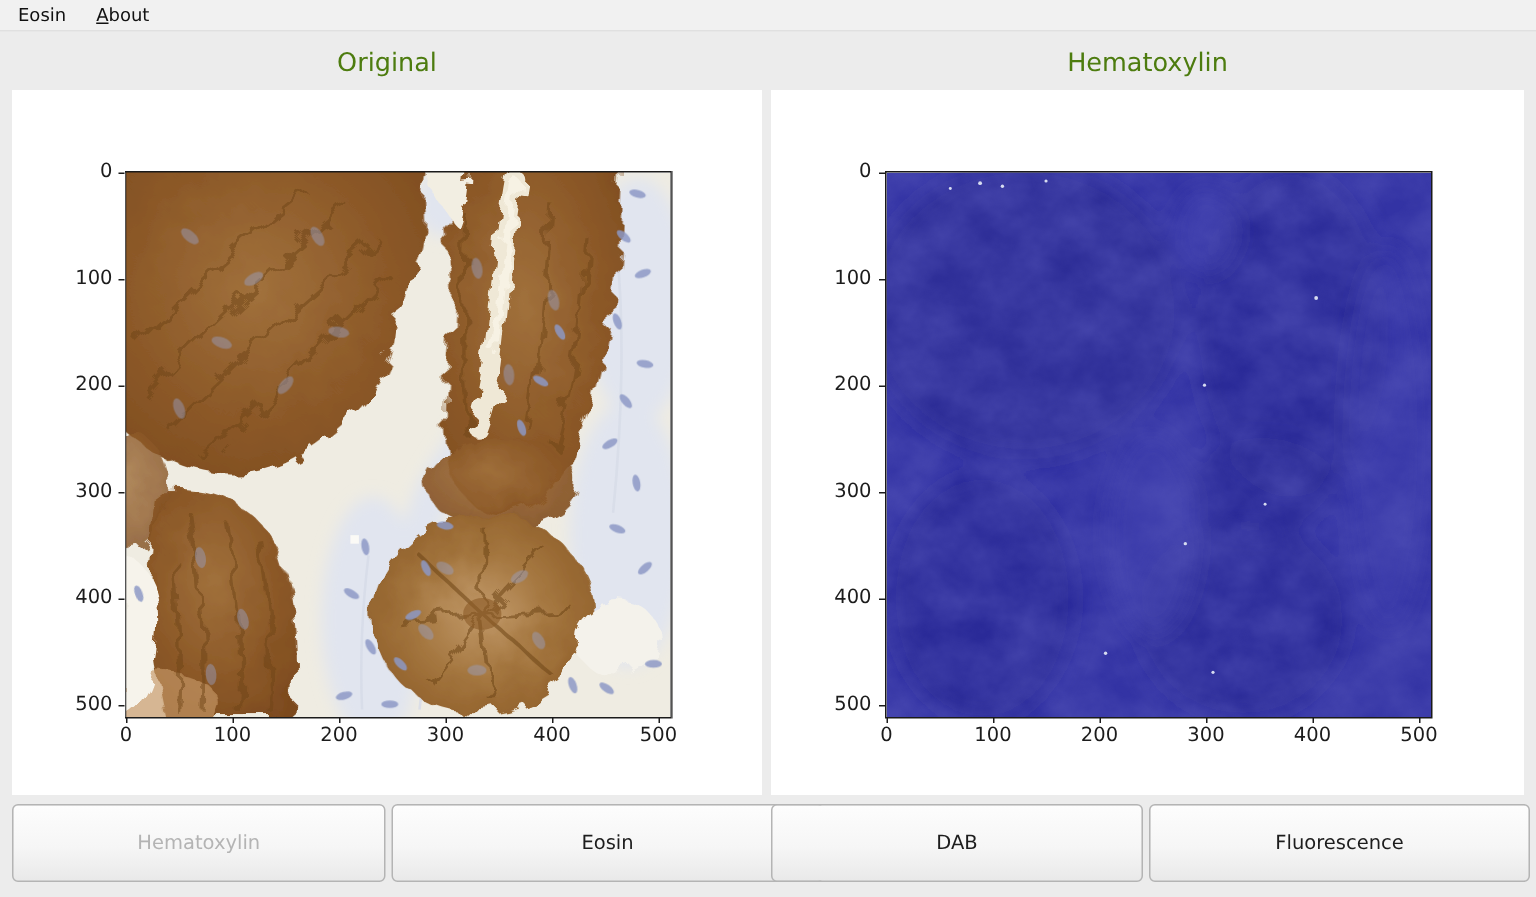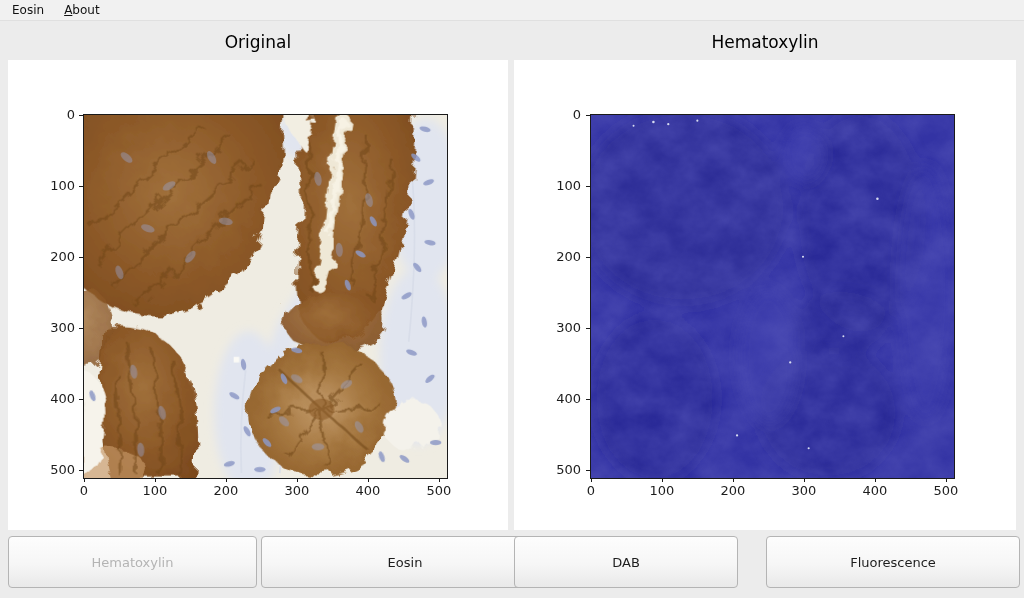--- a/index.html
+++ b/index.html
@@ -11,21 +11,21 @@
   .menubar{
     position:absolute;left:0;top:0;width:1024px;height:20px;
     background:#f1f1f1;border-bottom:1px solid #e0e0e0;
     display:flex;align-items:center;gap:16px;padding-left:10px;
     font-size:12px;color:#111;
   }
   .menu-item{cursor:default;padding:0 2px}
   .menu-item u{text-decoration:underline}
   .fig-title{
     position:absolute;top:29px;height:26px;line-height:26px;
-    font-size:17px;color:#000000;text-align:center;
+    font-size:17px;color:#4d7c0f;text-align:center;
   }
   .fig-title.t0{left:8px;width:500px}
   .fig-title.t1{left:514px;width:502px}
   .panel{position:absolute;top:60px;height:470px;background:#ffffff}
   .panel.p0{left:8px;width:500px}
   .panel.p1{left:514px;width:502px}
   .img-box{
     position:absolute;top:55px;width:363px;height:363px;
     outline:1px solid #1a1a1a;overflow:hidden;background:#fff;
   }
@@ -46,21 +46,21 @@
   .btn{
     position:absolute;top:536px;height:52px;
     border:1px solid #b4b4b4;border-radius:4px;
     background:linear-gradient(180deg,#fdfdfd 0%,#f6f6f6 55%,#e9e9e9 100%);
     font-family:"DejaVu Sans","Liberation Sans",sans-serif;
     font-size:13px;color:#1d1d1d;cursor:pointer;
   }
   .btn:disabled{color:#b4b4b4;cursor:default}
   .btn.b0{left:8px;width:249px}
   .btn.b1{left:261px;width:288px}
-  .btn.b2{left:514px;width:224px}
+  .btn.b2{left:514px;width:248px}
   .btn.b3{left:766px;width:254px}
 </style>
 </head>
 <body>
 
 <div class="menubar">
   <span class="menu-item">Eosin</span>
   <span class="menu-item"><u>A</u><span>bout</span></span>
 </div>
 

